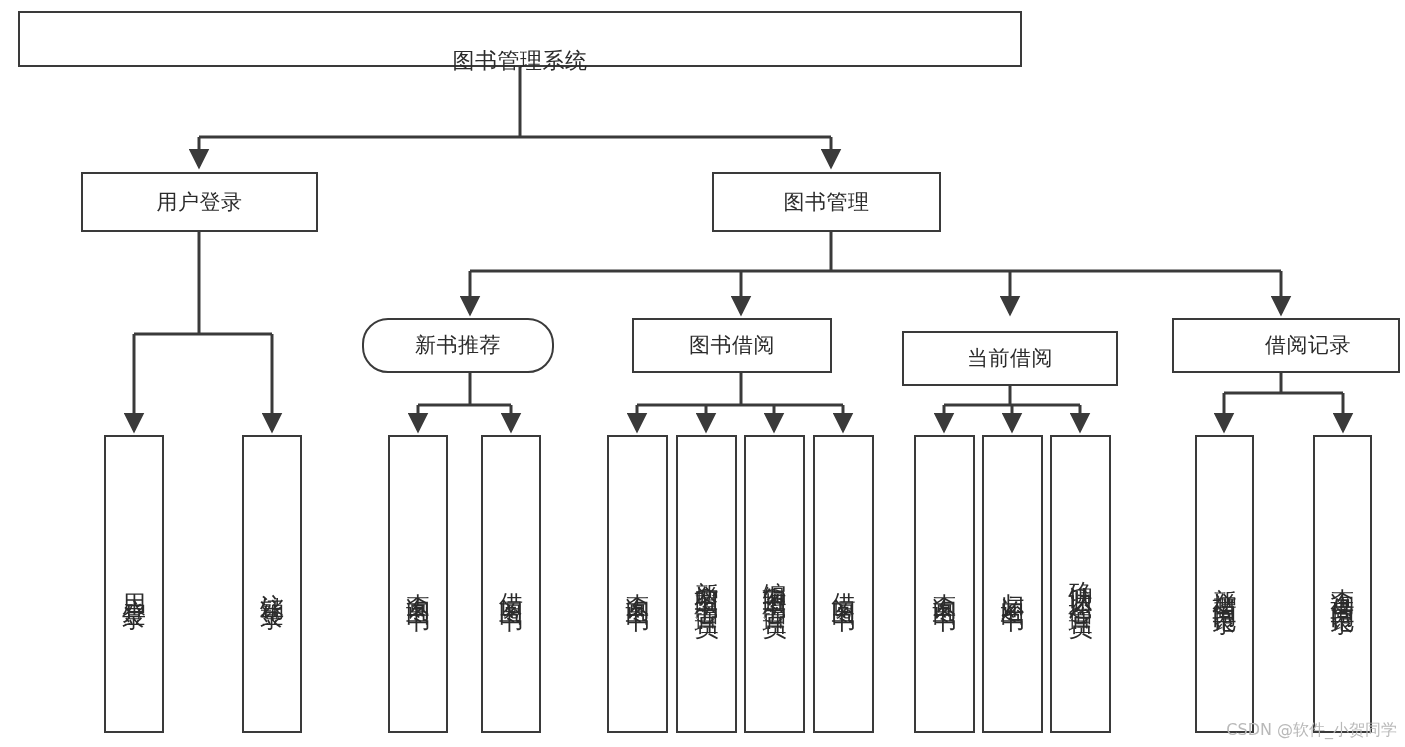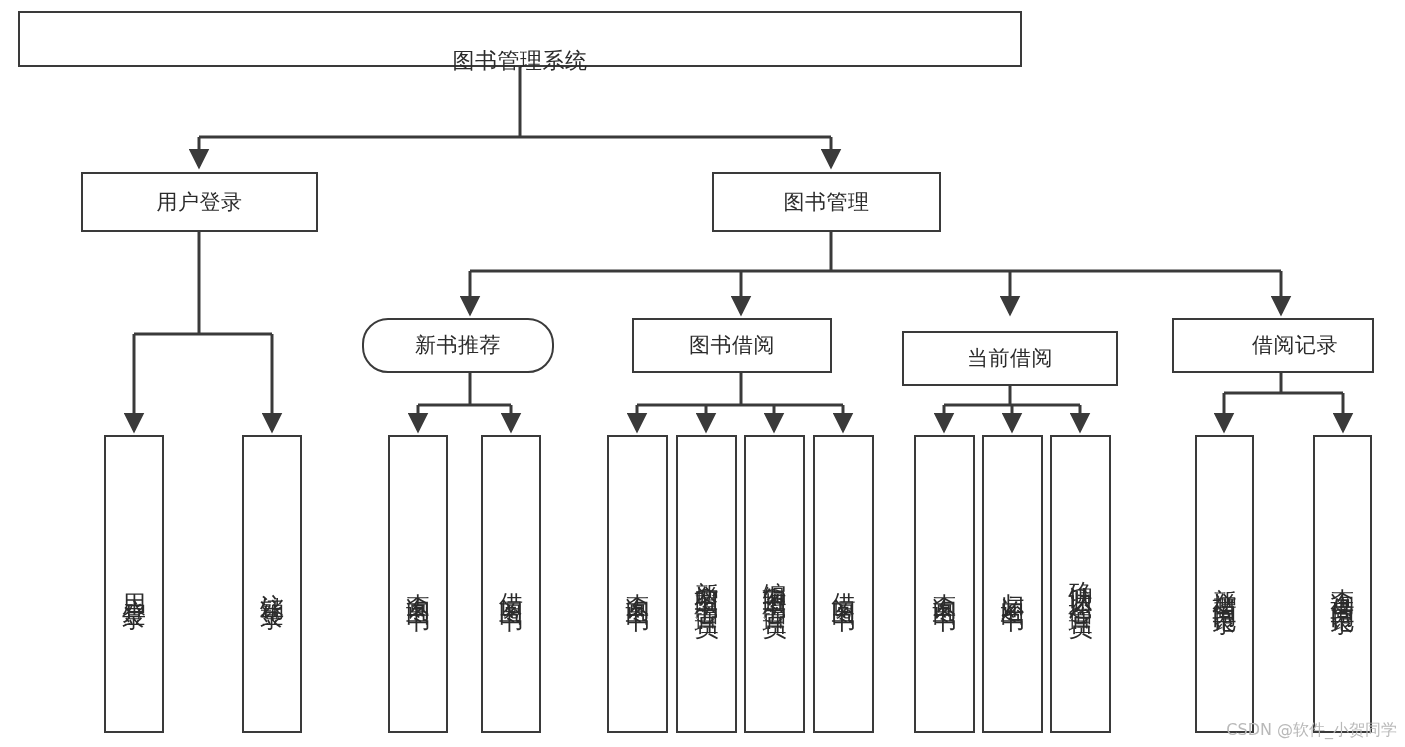--- a/index.html
+++ b/index.html
@@ -145,21 +145,21 @@
 
   <div class="node h" style="left:362px; top:318px; width:192px; height:55px;border-radius:26px;">
     <span class="label">新书推荐</span>
   </div>
   <div class="node h" style="left:632px; top:318px; width:200px; height:55px;">
     <span class="label">图书借阅</span>
   </div>
   <div class="node h" style="left:902px; top:318px; width:216px; height:55px;margin-top:13px;">
     <span class="label">当前借阅</span>
   </div>
-  <div class="node h" style="left:1172px; top:318px; width:202px; height:55px;padding-left:44px;">
+  <div class="node h" style="left:1172px; top:318px; width:228px; height:55px;padding-left:44px;">
     <span class="label">借阅记录</span>
   </div>
 
   <div class="node v" style="left:104px; top:435px; width:60px; height:298px;">
     <span class="label">用户登录</span>
   </div>
   <div class="node v" style="left:242px; top:435px; width:60px; height:298px;">
     <span class="label">注销登录</span>
   </div>
 

